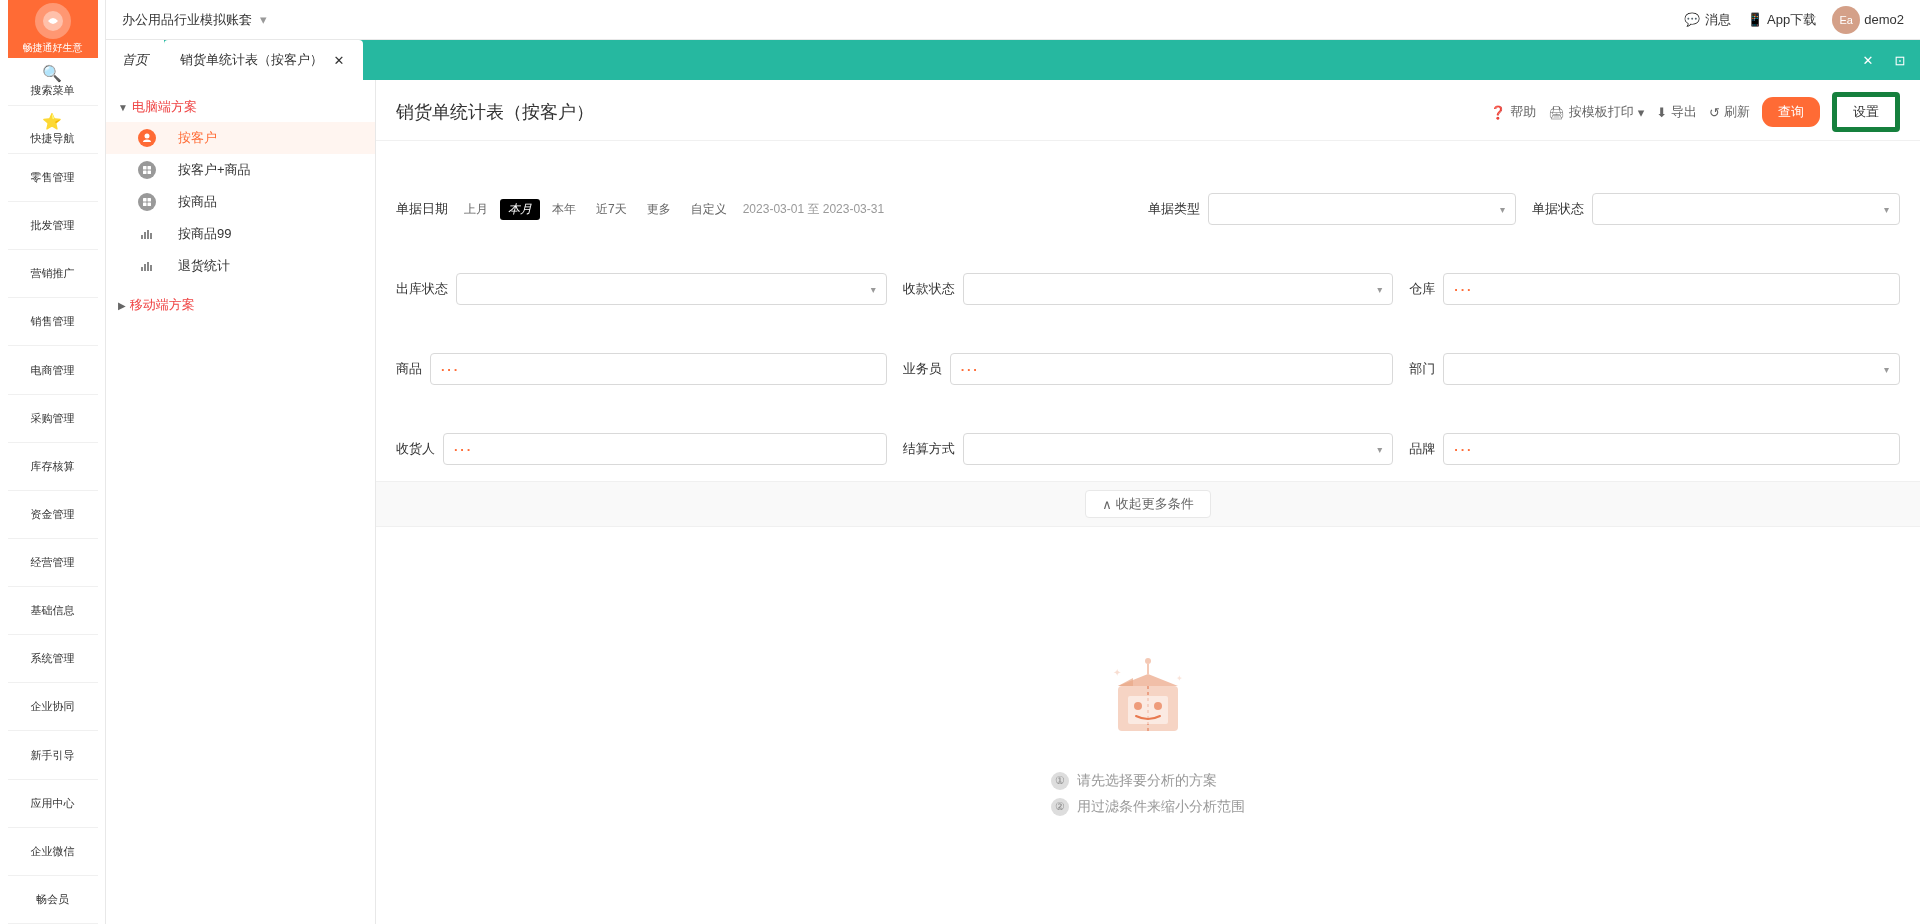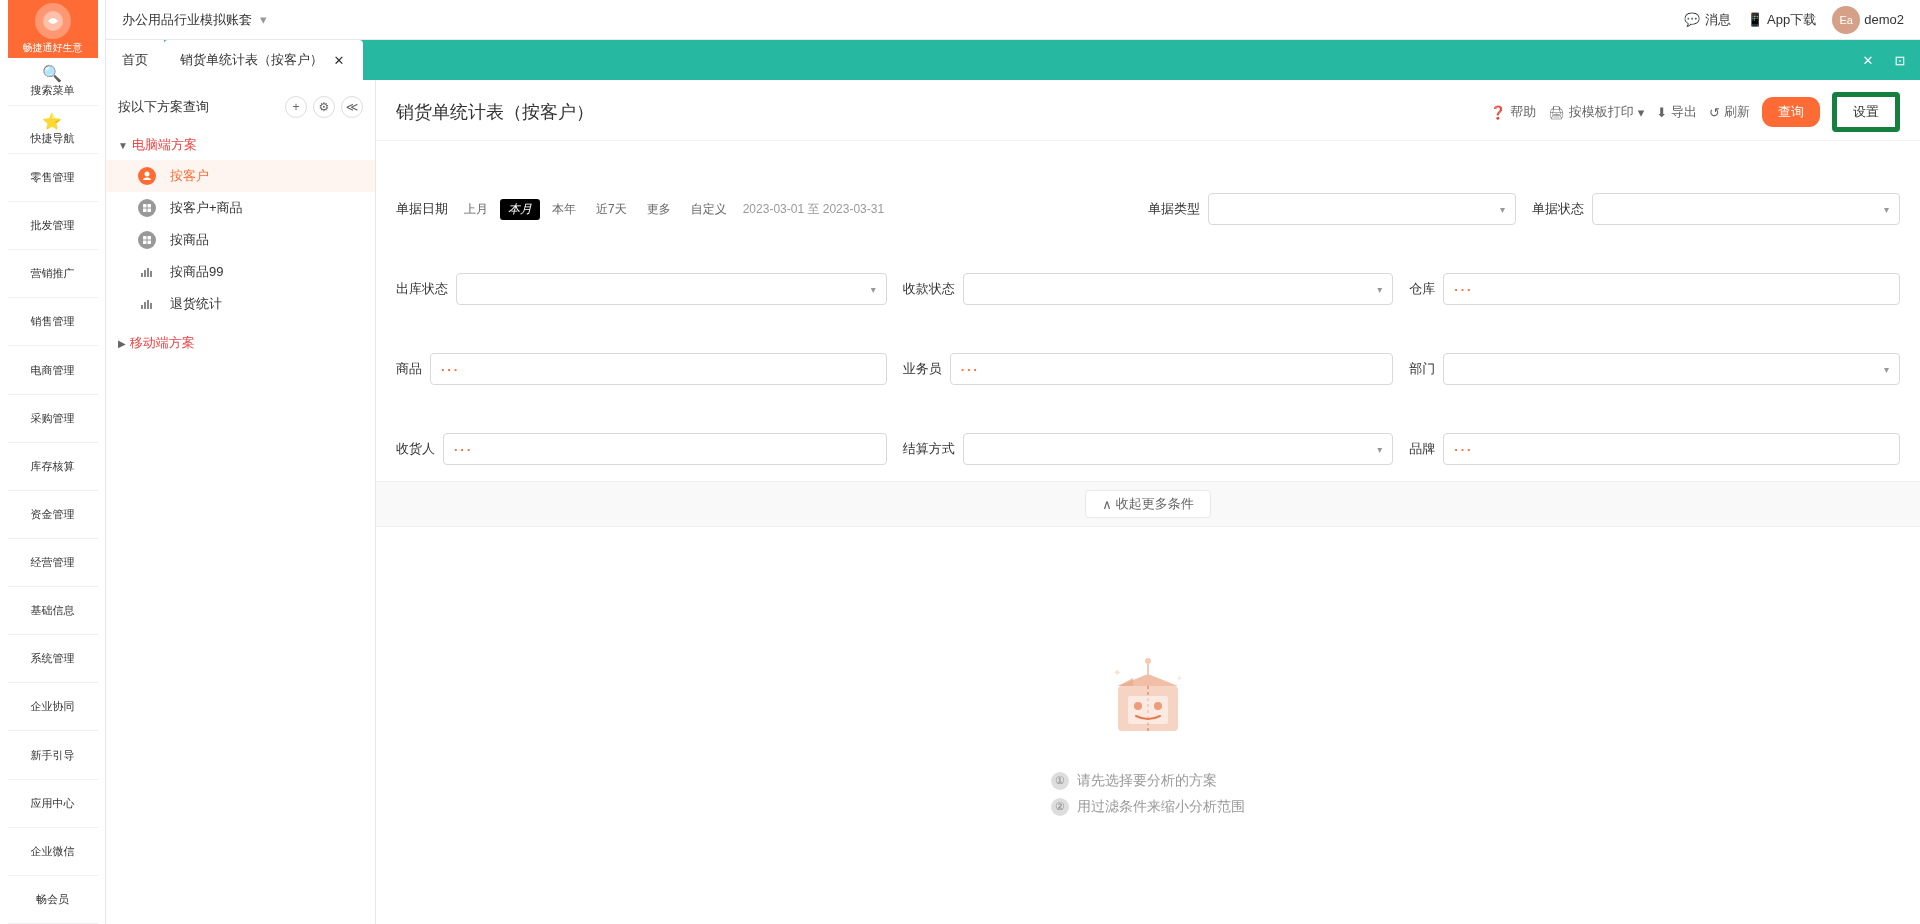--- a/index.html
+++ b/index.html
@@ -19,21 +19,21 @@
     
     .header { height: 40px; background: #fff; display: flex; align-items: center; padding: 0 16px; border-bottom: 1px solid #e8e8e8; justify-content: space-between; }
     .header-left { display: flex; align-items: center; gap: 8px; font-size: 13px; color: #333; }
     .header-right { display: flex; align-items: center; gap: 16px; }
     .header-right-item { display: flex; align-items: center; gap: 4px; cursor: pointer; font-size: 13px; color: #333; }
     .avatar { width: 28px; height: 28px; border-radius: 50%; background: #d4a088; display: flex; align-items: center; justify-content: center; color: #fff; font-size: 11px; }
 
     
     .tabbar { height: 40px; background: #26b8a0; display: flex; align-items: center; padding: 0 0; }
     .tab { height: 40px; padding: 0 16px; display: flex; align-items: center; gap: 8px; cursor: pointer; font-size: 13px; }
-    .tab.home { background: #fff; color: #333; }
+    .tab.home { background: #fff; color: #333; font-style: italic; }
     .tab.active { background: #fff; color: #333; border-radius: 4px 4px 0 0; }
     .tab .close-btn { width: 16px; height: 16px; display: flex; align-items: center; justify-content: center; border-radius: 50%; cursor: pointer; }
     .tabbar-actions { margin-left: auto; display: flex; align-items: center; gap: 8px; padding-right: 8px; }
     .tabbar-action-btn { color: #fff; cursor: pointer; width: 24px; height: 24px; display: flex; align-items: center; justify-content: center; }
 
     
     .content { flex: 1; background: #f5f5f5; overflow: hidden; display: flex; flex-direction: column; }
 
     
     .page { flex: 1; background: #fff; margin: 0; display: flex; overflow: hidden; }
@@ -41,21 +41,21 @@
     
     .left-panel { width: 270px; background: #fff; border-right: 1px solid #e8e8e8; padding: 8px 0; flex-shrink: 0; }
     .left-panel-header { display: flex; align-items: center; padding: 8px 12px; gap: 6px; }
     .left-panel-title { font-size: 13px; color: #333; flex: 1; }
     .left-panel-actions { display: flex; gap: 6px; align-items: center; }
     .action-btn { width: 22px; height: 22px; border-radius: 50%; border: 1px solid #ddd; display: flex; align-items: center; justify-content: center; cursor: pointer; color: #666; font-size: 12px; }
     .plan-group { padding: 4px 0; }
     .plan-group-header { display: flex; align-items: center; padding: 6px 12px; cursor: pointer; gap: 4px; }
     .plan-group-header .arrow { color: #666; font-size: 10px; }
     .plan-group-label { font-size: 13px; color: #ef4444; }
-    .plan-item { display: flex; align-items: center; padding: 7px 12px 7px 32px; cursor: pointer; gap: 14px; font-size: 13px; color: #333; }
+    .plan-item { display: flex; align-items: center; padding: 7px 12px 7px 32px; cursor: pointer; gap: 22px; font-size: 13px; color: #333; }
     .plan-item.active { color: #ff6b35; background: #fff5f0; }
     .plan-item .item-icon { width: 18px; height: 18px; border-radius: 50%; background: #ff6b35; display: flex; align-items: center; justify-content: center; color: #fff; font-size: 10px; flex-shrink: 0; }
     .plan-item .item-icon.gray { background: #999; }
 
     
     .right-panel { flex: 1; display: flex; flex-direction: column; overflow: hidden; }
 
     
     .page-title-bar { padding: 12px 20px 8px; display: flex; align-items: center; justify-content: space-between; background: #fff; border-bottom: 1px solid #f0f0f0; }
     .page-title { font-size: 18px; font-weight: 500; color: #333; }
@@ -196,28 +196,20 @@
     <div class="tabbar-actions">
       <div class="tabbar-action-btn">✕</div>
       <div class="tabbar-action-btn">⊡</div>
     </div>
   </div>
 
   <div class="content">
     <div class="page">
 
       <div class="left-panel">
-        <div class="left-panel-header">
-          <span class="left-panel-title">按以下方案查询</span>
-          <div class="left-panel-actions">
-            <div class="action-btn">+</div>
-            <div class="action-btn">⚙</div>
-            <div class="action-btn">≪</div>
-          </div>
-        </div>
 
         <div class="plan-group">
           <div class="plan-group-header">
             <span class="arrow">▼</span>
             <span class="plan-group-label">电脑端方案</span>
           </div>
           <div class="plan-item active">
             <div class="item-icon" style="background:#ff6b35;">
               <svg width="10" height="10" viewBox="0 0 10 10" fill="white">
                   <circle cx="5" cy="3" r="2.5"></circle>

